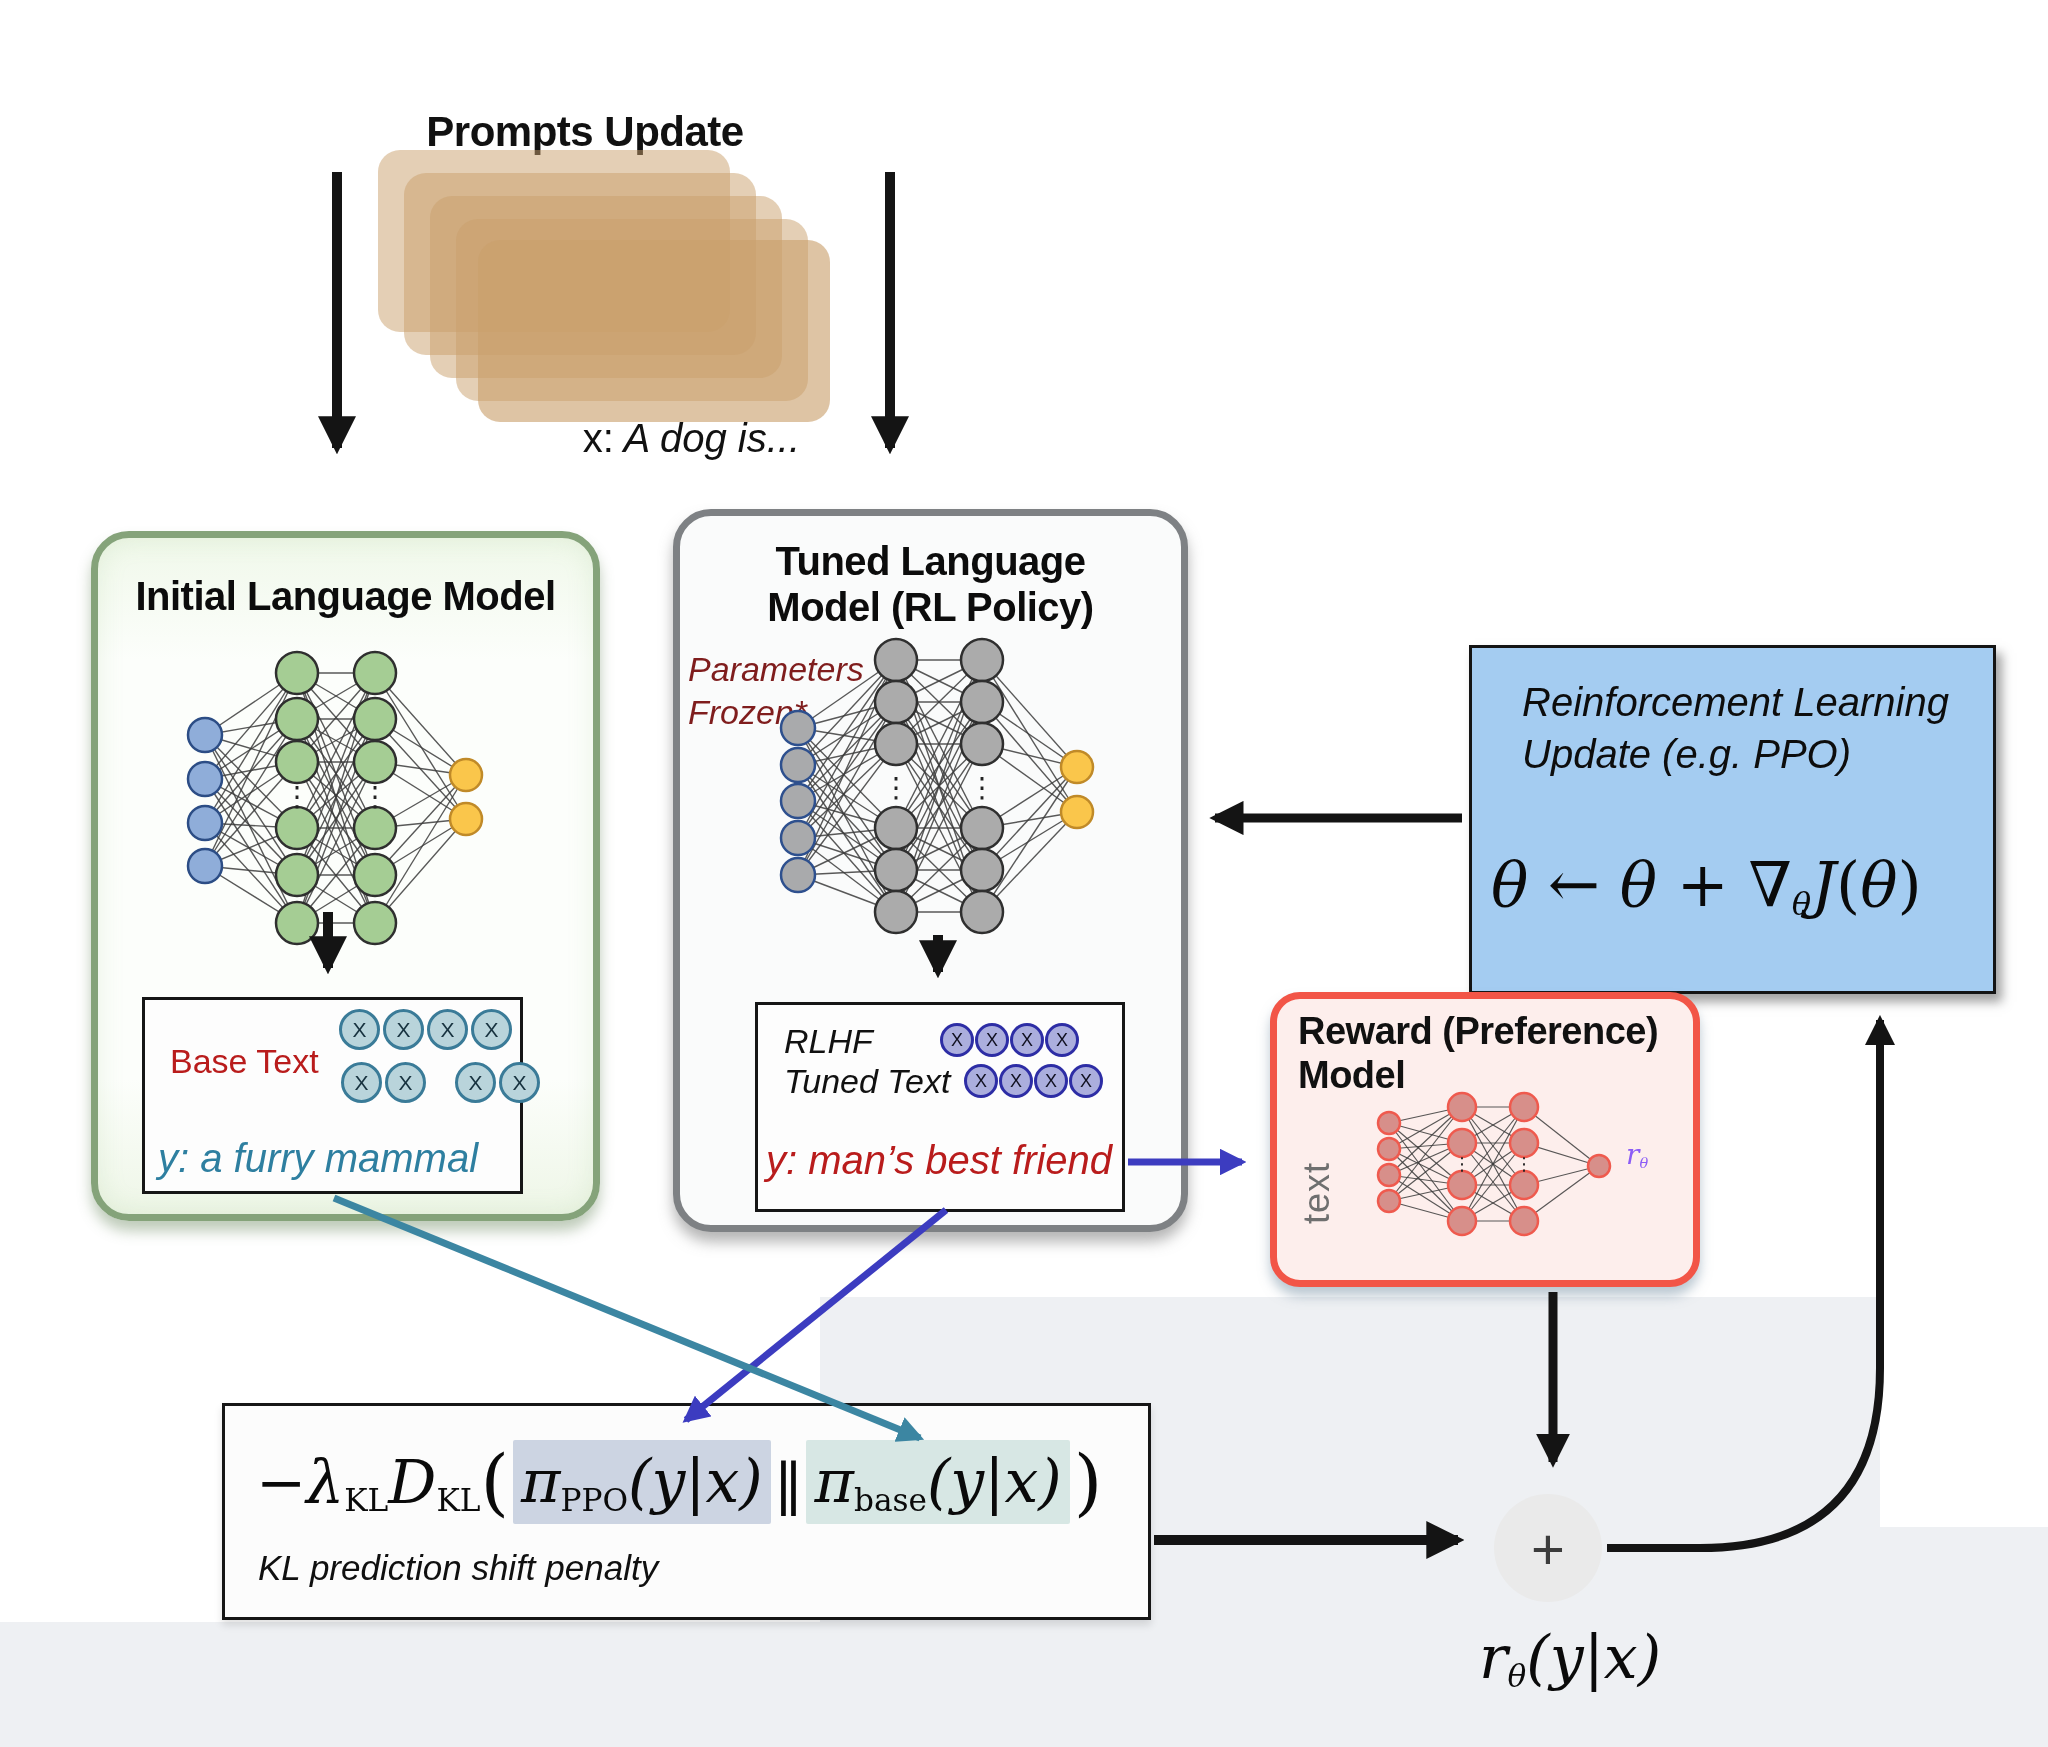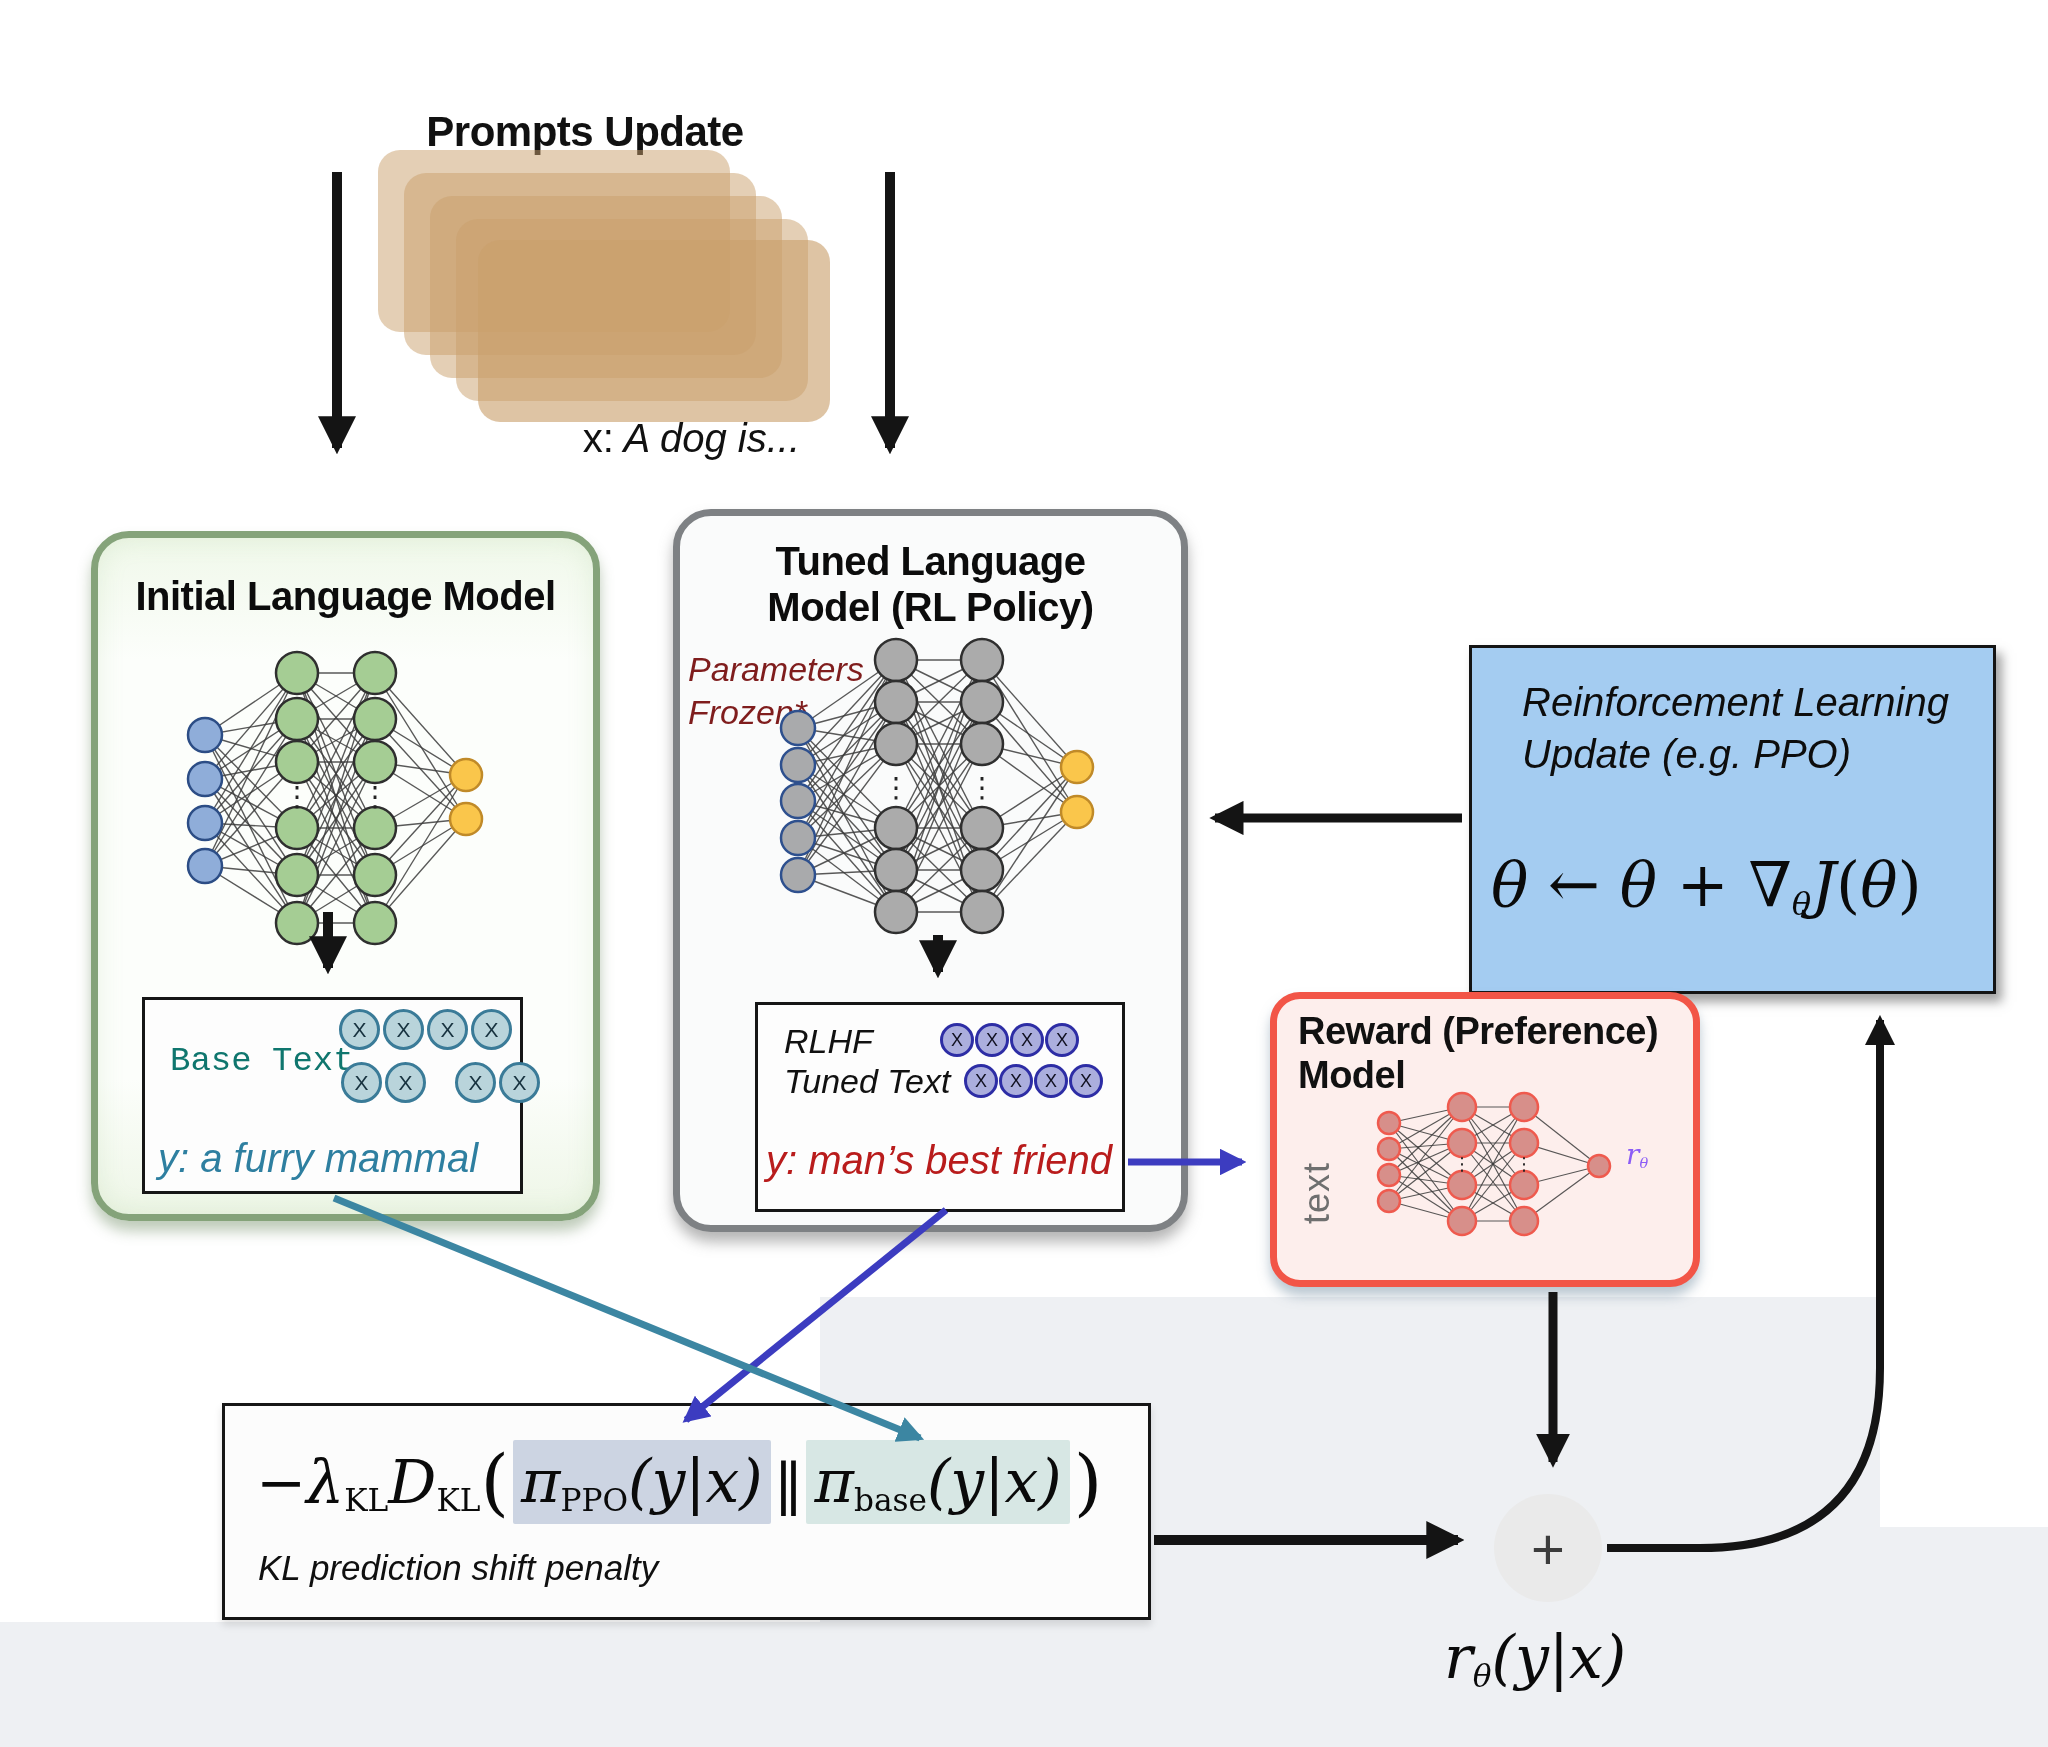--- a/index.html
+++ b/index.html
@@ -43,36 +43,36 @@
 
   
   .abs{position:absolute;}
   .boxtitle{font-weight:700;font-size:40px;line-height:1.15;text-align:center;color:#0c0c0c;letter-spacing:-0.5px;}
   #prompts-title{left:400px;top:108px;width:370px;text-align:center;font-weight:700;font-size:42px;letter-spacing:-0.5px;}
   #prompt-example{left:470px;top:416px;width:330px;font-size:40px;font-style:italic;text-align:right;}
   #prompt-example .up{font-style:normal;}
   #initial-title{left:101px;top:573px;width:489px;}
   #tuned-title{left:683px;top:538px;width:495px;}
   #frozen-note{left:688px;top:648px;width:230px;font-size:34px;font-style:italic;color:#7f1d1d;line-height:1.25;}
-  #base-label{left:170px;top:1042px;font-size:34px;color:#0f766e;font-family:Liberation Mono, monospace;}
+  #base-label{left:170px;top:1042px;font-size:34px;color:#b91c1c;}
   #y-furry{left:158px;top:1128px;width:352px;font-size:40px;font-style:italic;color:#2e7fa0;margin-top:8px;}
   #rlhf-l1{left:784px;top:1022px;font-size:34px;font-style:italic;}
   #rlhf-l2{left:784px;top:1062px;font-size:34px;font-style:italic;}
   #y-friend{left:766px;top:1138px;width:352px;font-size:40px;font-style:italic;color:#b91c1c;}
   #rl-text{left:1522px;top:676px;width:452px;font-size:40px;font-style:italic;line-height:1.3;color:#0d0d0d;}
   #reward-title{left:1298px;top:1010px;width:380px;font-weight:700;font-size:38px;line-height:1.15;letter-spacing:-0.5px;}
   #text-side-label{left:1296px;top:1094px;height:130px;font-size:36px;color:#6f6f6f;
     writing-mode:vertical-rl;transform:rotate(180deg);letter-spacing:1px;}
   #kl-caption{left:258px;top:1548px;width:680px;font-size:35px;font-style:italic;color:#101010;}
 
   
   .math{font-family:"DejaVu Serif","DejaVu Sans",serif;color:#0a0a0a;white-space:nowrap;}
   #rl-formula{left:1487px;top:848px;width:500px;font-size:62px;}
   #kl-formula{left:252px;top:1424px;height:100px;display:flex;align-items:flex-end;font-size:60px;}
-  #r-out{left:1440px;top:1622px;width:260px;font-size:60px;text-align:left;}
+  #r-out{left:1440px;top:1622px;width:260px;font-size:60px;text-align:center;}
   #r-theta-label{left:1622px;top:1138px;font-size:28px;color:#8b5cf6;}
   .f-i{font-style:italic;}
   .f-sub{font-size:.52em;vertical-align:-0.28em;font-style:normal;letter-spacing:0;}
   .f-sub.f-i{font-style:italic;}
   .f-big{font-size:1.22em;vertical-align:-0.06em;}
   .fgroup{display:inline-block;padding:0 4px;}
   .fgroup.hl{padding:6px 8px;border-radius:2px;}
 
   
   #cards{left:378px;top:150px;width:475px;height:290px;}

